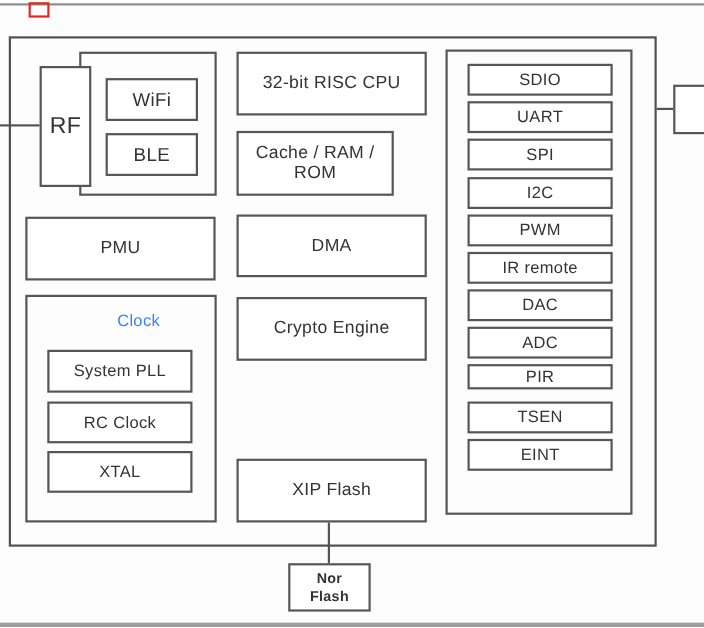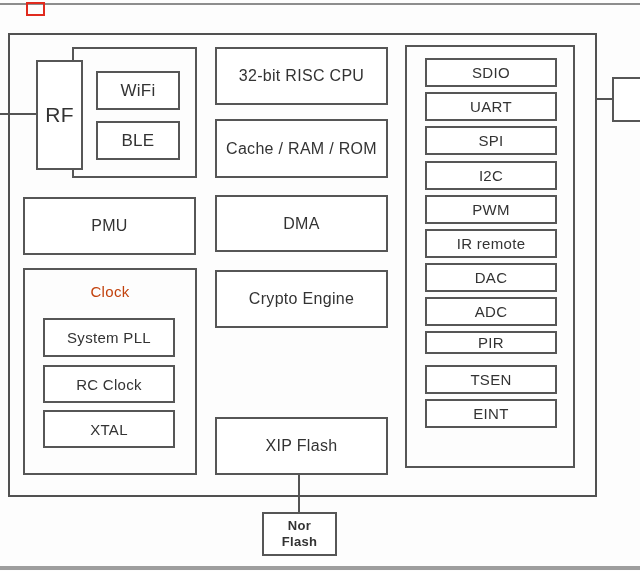--- a/index.html
+++ b/index.html
@@ -13,22 +13,23 @@
     position:absolute;background:#fff;border:2px solid #565656;
     display:flex;align-items:center;justify-content:center;
     font-size:15px;letter-spacing:.3px;color:#333;box-sizing:border-box;
     text-align:center;
   }
   .group{
     position:absolute;background:transparent;border:2px solid #565656;
     box-sizing:border-box;
   }
   .group-label{
-    position:absolute;width:100%;text-align:center;font-size:15px;color:#c2410c;
+    position:absolute;width:100%;text-align:center;font-size:15px;color:#3b82f6;
     letter-spacing:.3px;
+    padding-left:16px;
   }
   .two-line{flex-direction:column;line-height:16px;font-size:13px;font-weight:bold;}
   .red-marker{
     position:absolute;border:2px solid #e02a1e;background:transparent;
     box-sizing:border-box;
   }
   .clipped-lines{display:block;}
   .clipped-lines span{display:block;font-size:14px;line-height:17px;}
 </style>
 </head>
@@ -55,21 +56,21 @@
   <div class="box" style="left:23px;top:197px;width:173px;height:58px;font-size:16px;">PMU</div>
 
   <div class="group" style="left:23px;top:268px;width:174px;height:207px;">
     <div class="group-label" style="top:13px;">Clock</div>
   </div>
   <div class="box" style="left:43px;top:318px;width:132px;height:39px;">System PLL</div>
   <div class="box" style="left:43px;top:365px;width:132px;height:38px;">RC Clock</div>
   <div class="box" style="left:43px;top:410px;width:132px;height:38px;">XTAL</div>
 
   <div class="box" style="left:215px;top:47px;width:173px;height:58px;font-size:16px;">32-bit RISC CPU</div>
-  <div class="box" style="left:215px;top:119px;width:173px;height:59px;font-size:16px;">Cache / RAM / ROM</div>
+  <div class="box" style="left:215px;top:119px;width:143px;height:59px;font-size:16px;">Cache / RAM / ROM</div>
   <div class="box" style="left:215px;top:195px;width:173px;height:57px;font-size:16px;">DMA</div>
   <div class="box" style="left:215px;top:270px;width:173px;height:58px;font-size:16px;">Crypto Engine</div>
   <div class="box" style="left:215px;top:417px;width:173px;height:58px;font-size:16px;">XIP Flash</div>
 
   <div class="group" style="left:405px;top:45px;width:170px;height:423px;"></div>
   <div class="box" style="left:425px;top:58px;width:132px;height:29px;">SDIO</div>
   <div class="box" style="left:425px;top:92px;width:132px;height:29px;">UART</div>
   <div class="box" style="left:425px;top:126px;width:132px;height:29px;">SPI</div>
   <div class="box" style="left:425px;top:161px;width:132px;height:29px;">I2C</div>
   <div class="box" style="left:425px;top:195px;width:132px;height:29px;">PWM</div>

